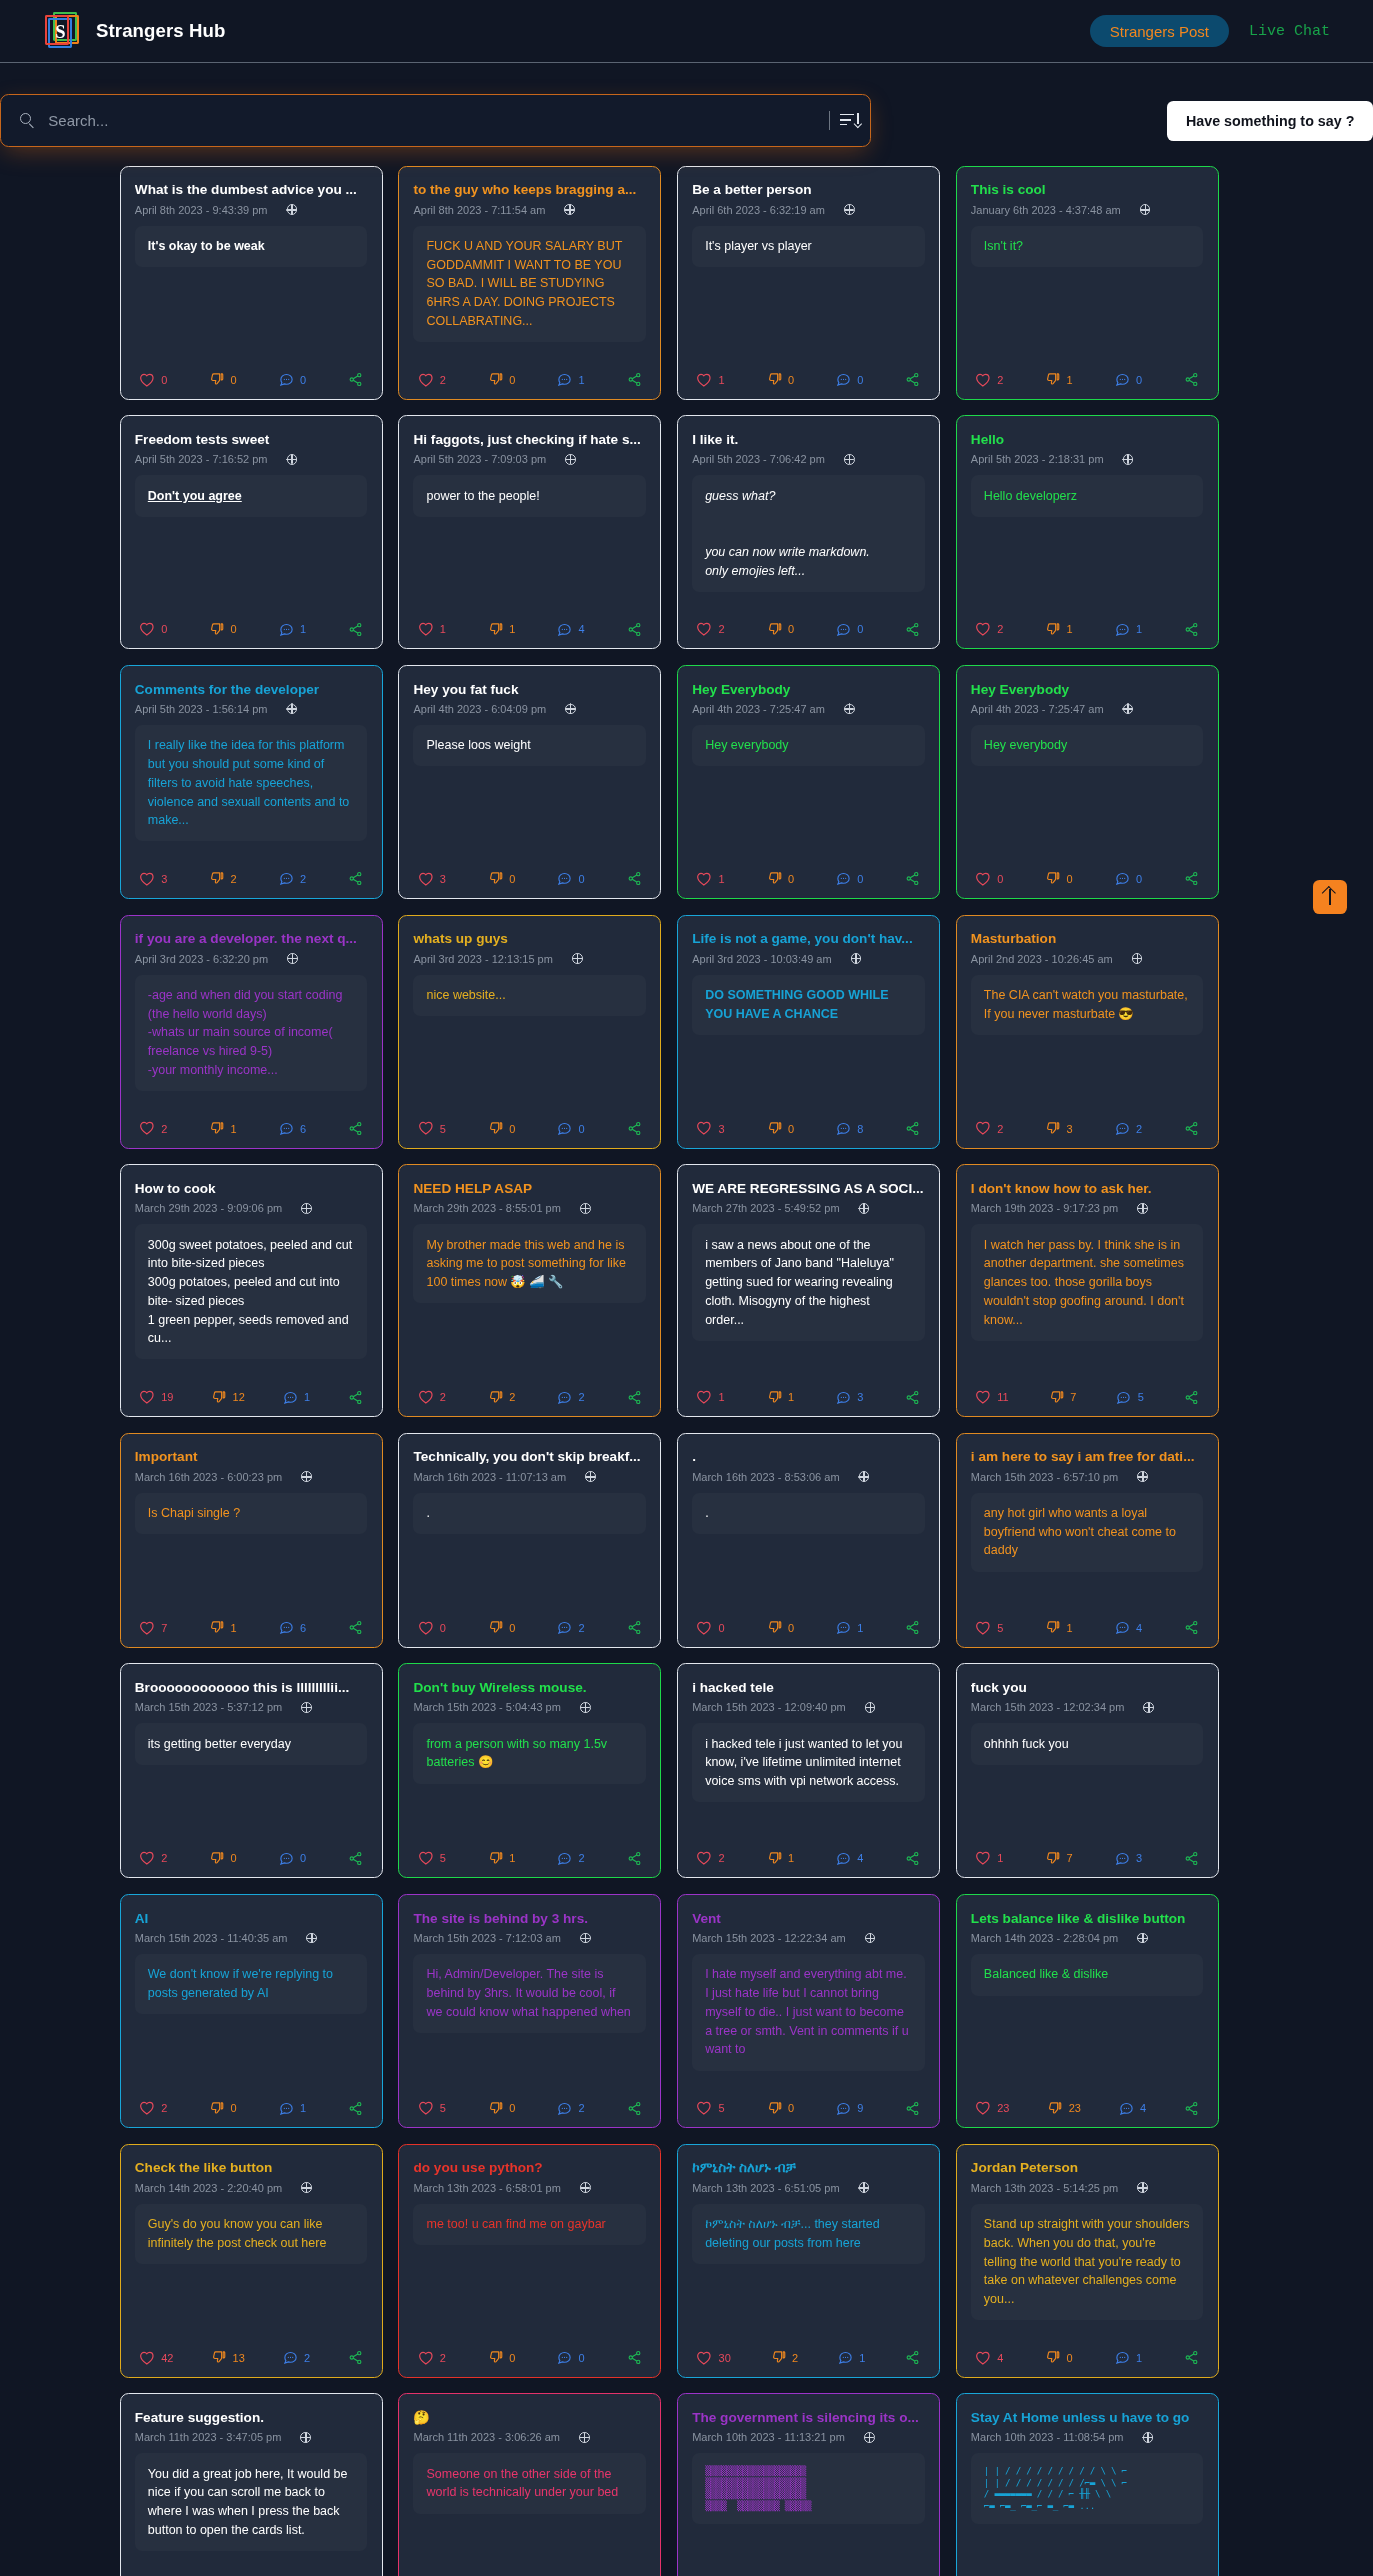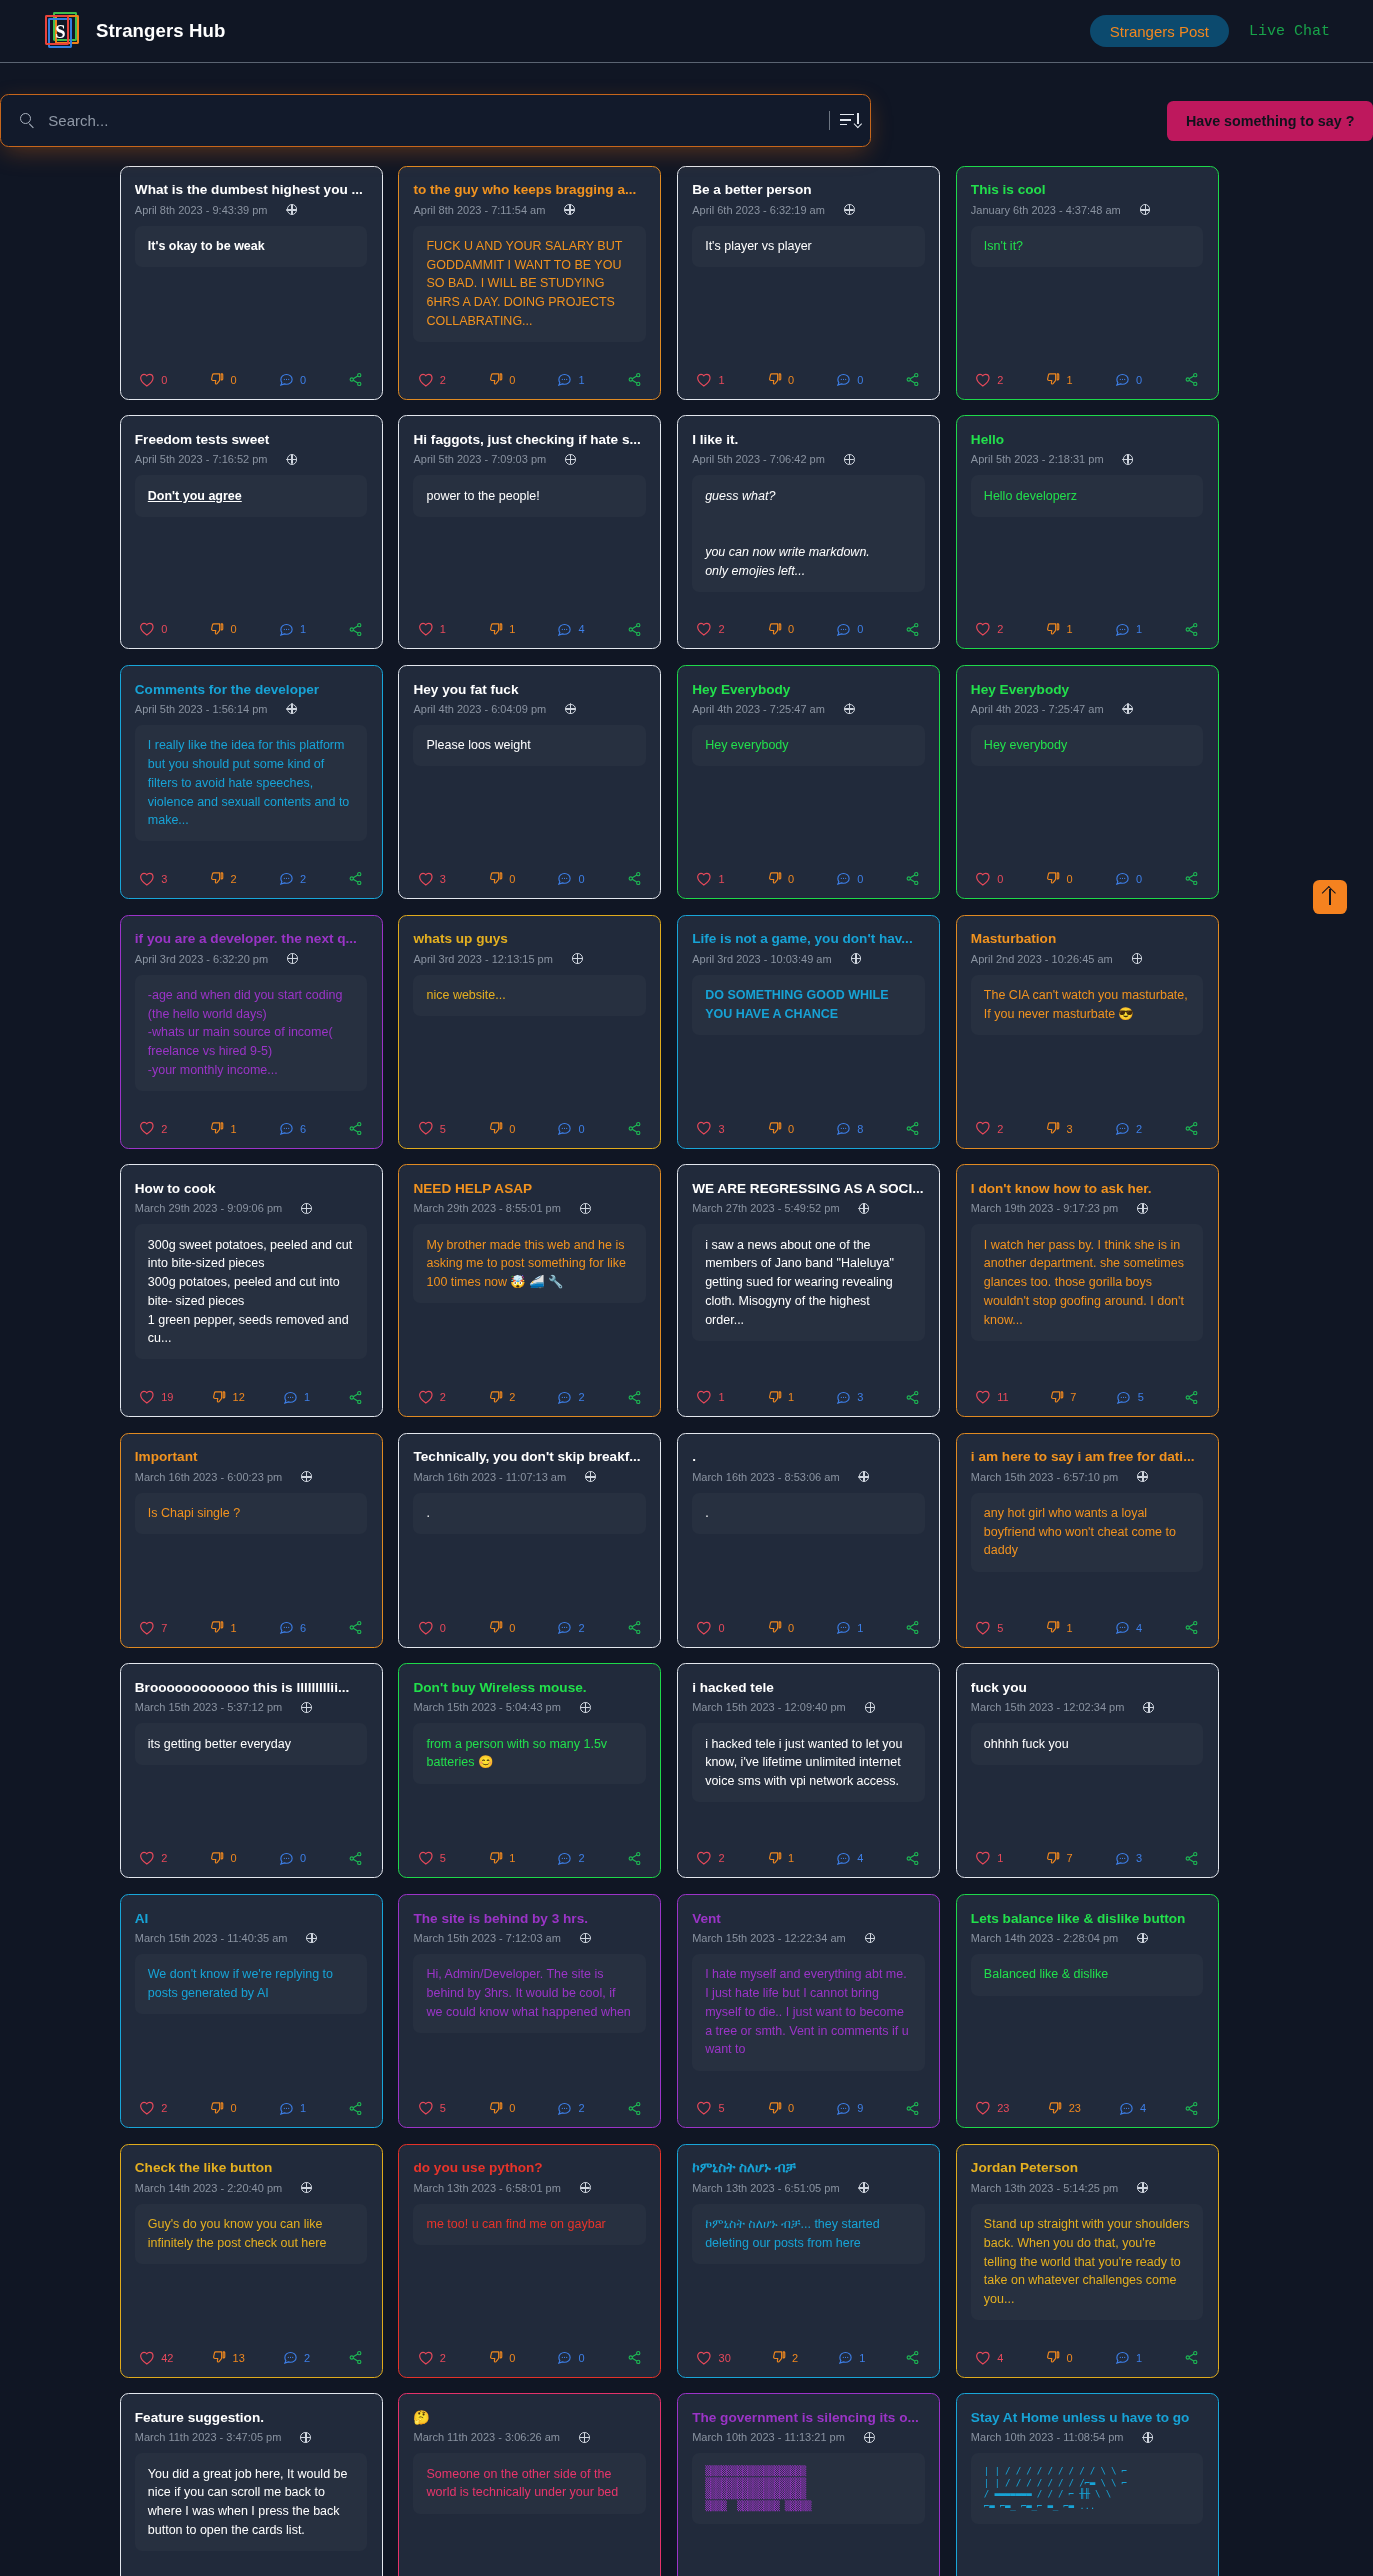--- a/index.html
+++ b/index.html
@@ -67,21 +67,21 @@
   .divider-v{ width:0.7px; height:18.6px; background:#6c7582; }
   .sort-icon{ width:18.6px; height:17px; position:relative; cursor:pointer; }
   .sort-icon i{ position:absolute; left:0; height:1.4px; background:#e3e8ef; display:block; }
   .sort-icon i:nth-child(1){ top:2.1px;  width:14.3px; }
   .sort-icon i:nth-child(2){ top:7.2px; width:10.7px; }
   .sort-icon i:nth-child(3){ top:12px; width:7.2px; }
   .sort-icon .ar{ position:absolute; right:0; top:0.7px; width:1.4px; height:11.4px; background:#e3e8ef;}
   .sort-icon .arh{ position:absolute; right:-2.1px; top:9.3px; width:5.7px; height:5.7px;
     border-right:1.4px solid #e3e8ef; border-bottom:1.4px solid #e3e8ef; transform:rotate(45deg);}
   .cta{
-    background:#be185d; color:#10131c; border:0; border-radius:6.4px;
+    background:#ffffff; color:#10131c; border:0; border-radius:6.4px;
     font-size:14.3px; font-weight:bold; padding:12px 18.6px; cursor:pointer;
     font-family:"Liberation Sans", sans-serif; white-space:nowrap;
   }
 
   
   .grid{
     display:grid;
     grid-template-columns:repeat(4, 263px);
     gap:15.7px 15.7px;
     padding:18.6px 0 29px 0;
@@ -187,21 +187,21 @@
   </div>
   <button class="cta">Have something to say ?</button>
 </div>
 
 <div class="scrolltop" style="top:880px">
   <span class="arw"></span>
 </div>
 
 <div class="grid" id="grid">
     <div class="card v-white">
-      <div class="card-title">What is the dumbest highest you ...</div>
+      <div class="card-title">What is the dumbest advice you ...</div>
       <div class="card-date">
         <span>April 8th 2023 - 9:43:39 pm</span>
         <span class="globe"></span>
       </div>
       <div class="card-body bold">It's okay to be weak</div>
       <div class="spacer"></div>
       <div class="card-foot">
         <div class="act heart">
           <span>
             <svg class="ic" width="15.7" height="14.3" viewBox="0 0 24 22" fill="none" stroke="currentColor" stroke-width="1.8">

